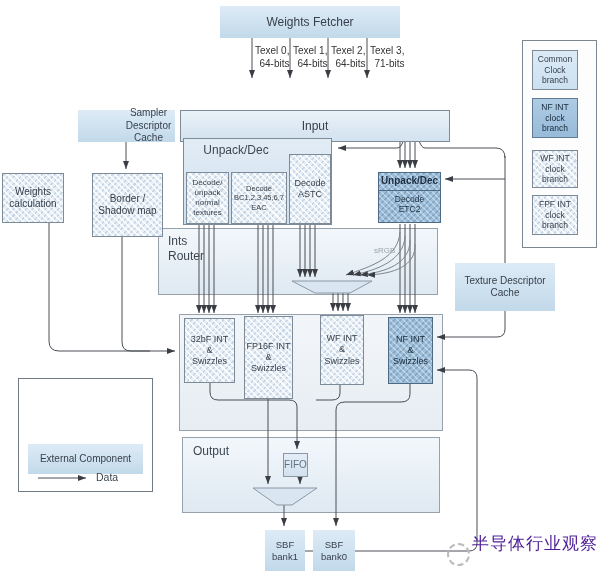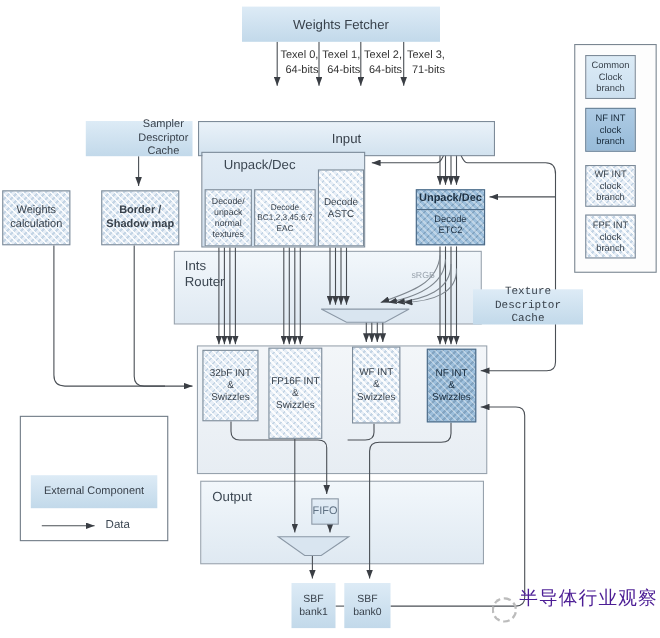--- a/index.html
+++ b/index.html
@@ -160,24 +160,24 @@
   <div class="box hatch-dark" style="left:378px;top:172px;width:63px;height:51px;flex-direction:column;justify-content:flex-start;">
     <span style="font-size:10px;font-weight:bold;color:#1d2f41;padding-top:2px;">Unpack/Dec</span>
     <span style="font-size:8.5px;color:#1d2f41;border-top:1px solid #4d6a85;width:100%;margin-top:2px;padding-top:3px;">Decode
 ETC2</span>
   </div>
 
   <div class="box ext" style="left:78px;top:110px;width:97px;height:32px;font-size:10px;padding-left:44px;">Sampler Descriptor
 Cache</div>
   <div class="box hatch" style="left:2px;top:173px;width:62px;height:50px;font-size:10px;">Weights
 calculation</div>
-  <div class="box hatch" style="left:92px;top:173px;width:71px;height:50px;font-size:10px;font-weight:bold;">Border /
+  <div class="box hatch" style="left:92px;top:173px;width:71px;height:64px;font-size:10px;">Border /
 Shadow map</div>
 
-  <div class="box ext" style="left:430px;top:263px;width:100px;height:32px;font-size:10px;font-family:Liberation Mono, monospace;">Texture Descriptor
+  <div class="box ext" style="left:455px;top:263px;width:100px;height:48px;font-size:10px;">Texture Descriptor
 Cache</div>
 
   <div class="box hatch" style="left:184px;top:318px;width:51px;height:65px;font-size:9px;">32bF INT
 &amp;
 Swizzles</div>
   <div class="box hatch" style="left:244px;top:316px;width:49px;height:83px;font-size:9px;">FP16F INT
 &amp;
 Swizzles</div>
   <div class="box hatch" style="left:320px;top:315px;width:44px;height:70px;font-size:9px;">WF INT
 &amp;
@@ -201,19 +201,19 @@
   <div class="box solid-dark" style="left:532px;top:98px;width:46px;height:40px;font-size:8.5px;color:#17293a;">NF INT
 clock
 branch</div>
   <div class="box hatch" style="left:532px;top:150px;width:46px;height:38px;font-size:8.5px;">WF INT
 clock
 branch</div>
   <div class="box hatch" style="left:532px;top:195px;width:46px;height:40px;font-size:8.5px;">FPF INT
 clock
 branch</div>
 
-  <div class="box ext" style="left:28px;top:432px;width:115px;height:30px;font-size:10px;">External Component</div>
+  <div class="box ext" style="left:28px;top:444px;width:115px;height:30px;font-size:10px;">External Component</div>
   <span class="clabel" style="left:96px;top:471px;font-size:10.5px;z-index:10;">Data</span>
 
   <div class="wm-logo"></div>
   <span class="wm-text">半导体行业观察</span>
 
 </div>
 
 </body></html>

